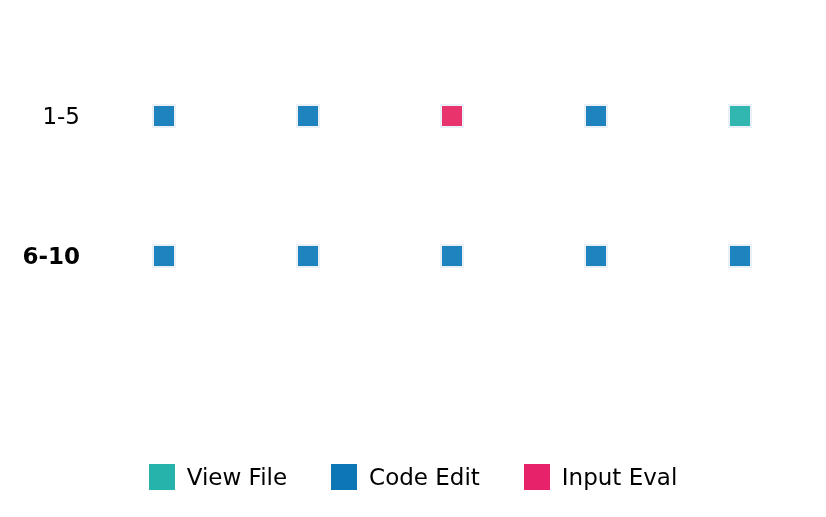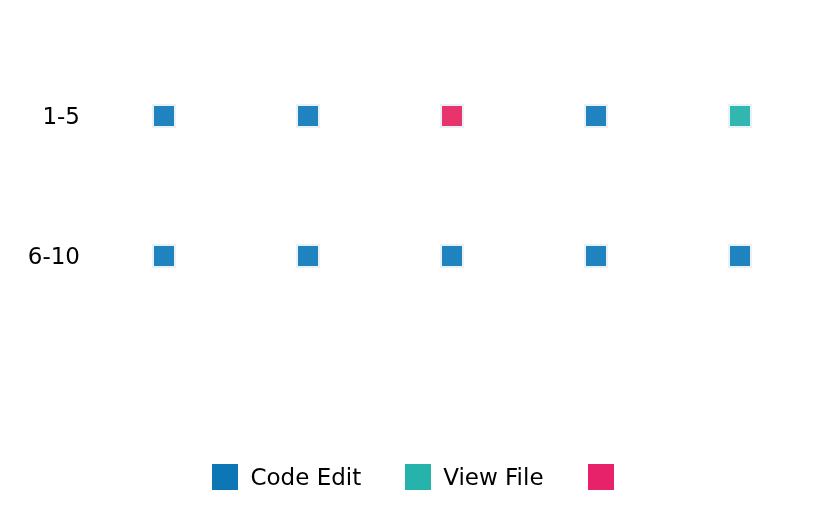--- a/index.html
+++ b/index.html
@@ -105,43 +105,44 @@
 
     <div class="row-group" style="top:64px;">
       <div class="row-label">1-5</div>
       <div class="marker" style="left: 152px; background-color: rgb(31, 131, 191);"></div>
       <div class="marker" style="left: 296px; background-color: rgb(31, 131, 191);"></div>
       <div class="marker" style="left: 440px; background-color: rgb(232, 51, 109);"></div>
       <div class="marker" style="left: 584px; background-color: rgb(31, 131, 191);"></div>
       <div class="marker" style="left: 728px; background-color: rgb(49, 183, 176);"></div>
     </div>
 
-    <div class="row-group" style="top:204px;">
+    <div class="row-group" style="top:204px;font-weight:bold;">
       <div class="row-label">6-10</div>
       <div class="marker" style="left: 152px; background-color: rgb(31, 131, 191);"></div>
       <div class="marker" style="left: 296px; background-color: rgb(31, 131, 191);"></div>
       <div class="marker" style="left: 440px; background-color: rgb(31, 131, 191);"></div>
       <div class="marker" style="left: 584px; background-color: rgb(31, 131, 191);"></div>
       <div class="marker" style="left: 728px; background-color: rgb(31, 131, 191);"></div>
     </div>
 
 
   </div>
 
   <div id="legend">
 
     <div class="legend-entry">
+      <span class="legend-swatch" style="background-color: rgb(38, 179, 171);"></span>
+      <span class="legend-label">View File</span>
+    </div>
+
+    <div class="legend-entry">
       <span class="legend-swatch" style="background-color: rgb(13, 118, 180);"></span>
       <span class="legend-label">Code Edit</span>
     </div>
 
     <div class="legend-entry">
-      <span class="legend-swatch" style="background-color: rgb(38, 179, 171);"></span>
-      <span class="legend-label">View File</span>
-    </div>
-
-    <div class="legend-entry">
       <span class="legend-swatch" style="background-color: rgb(232, 34, 106);"></span>
+      <span class="legend-label">Input Eval</span>
     </div>
 
   </div>
 
 </div>
 
 </body></html>

